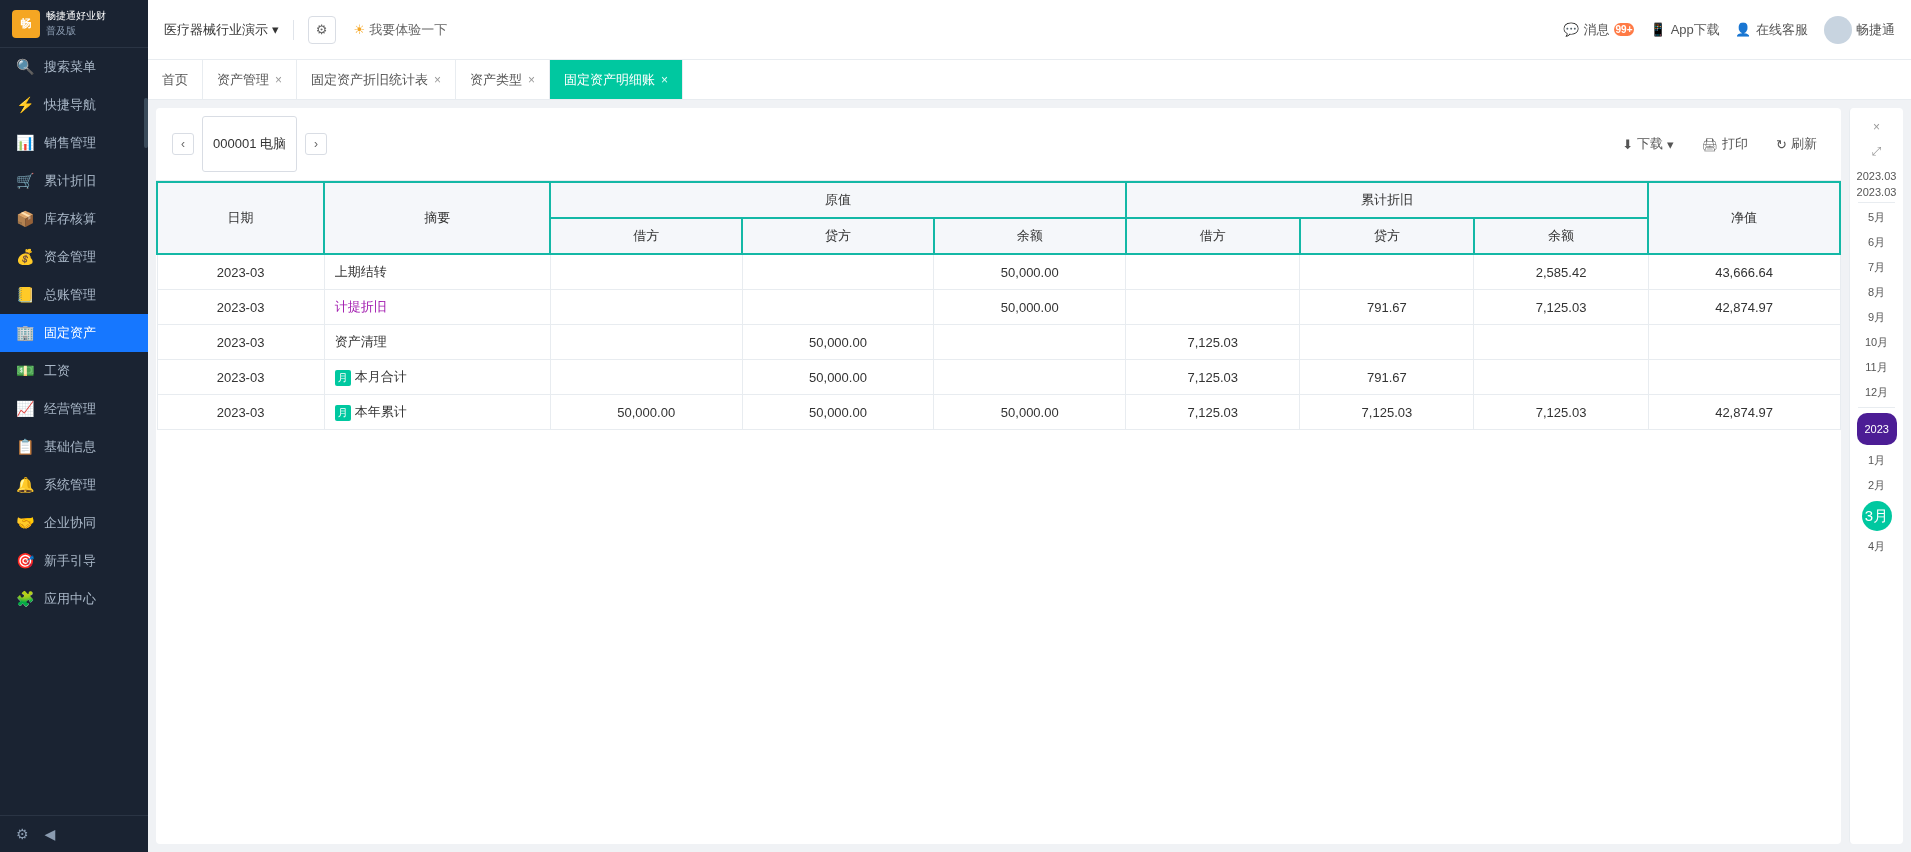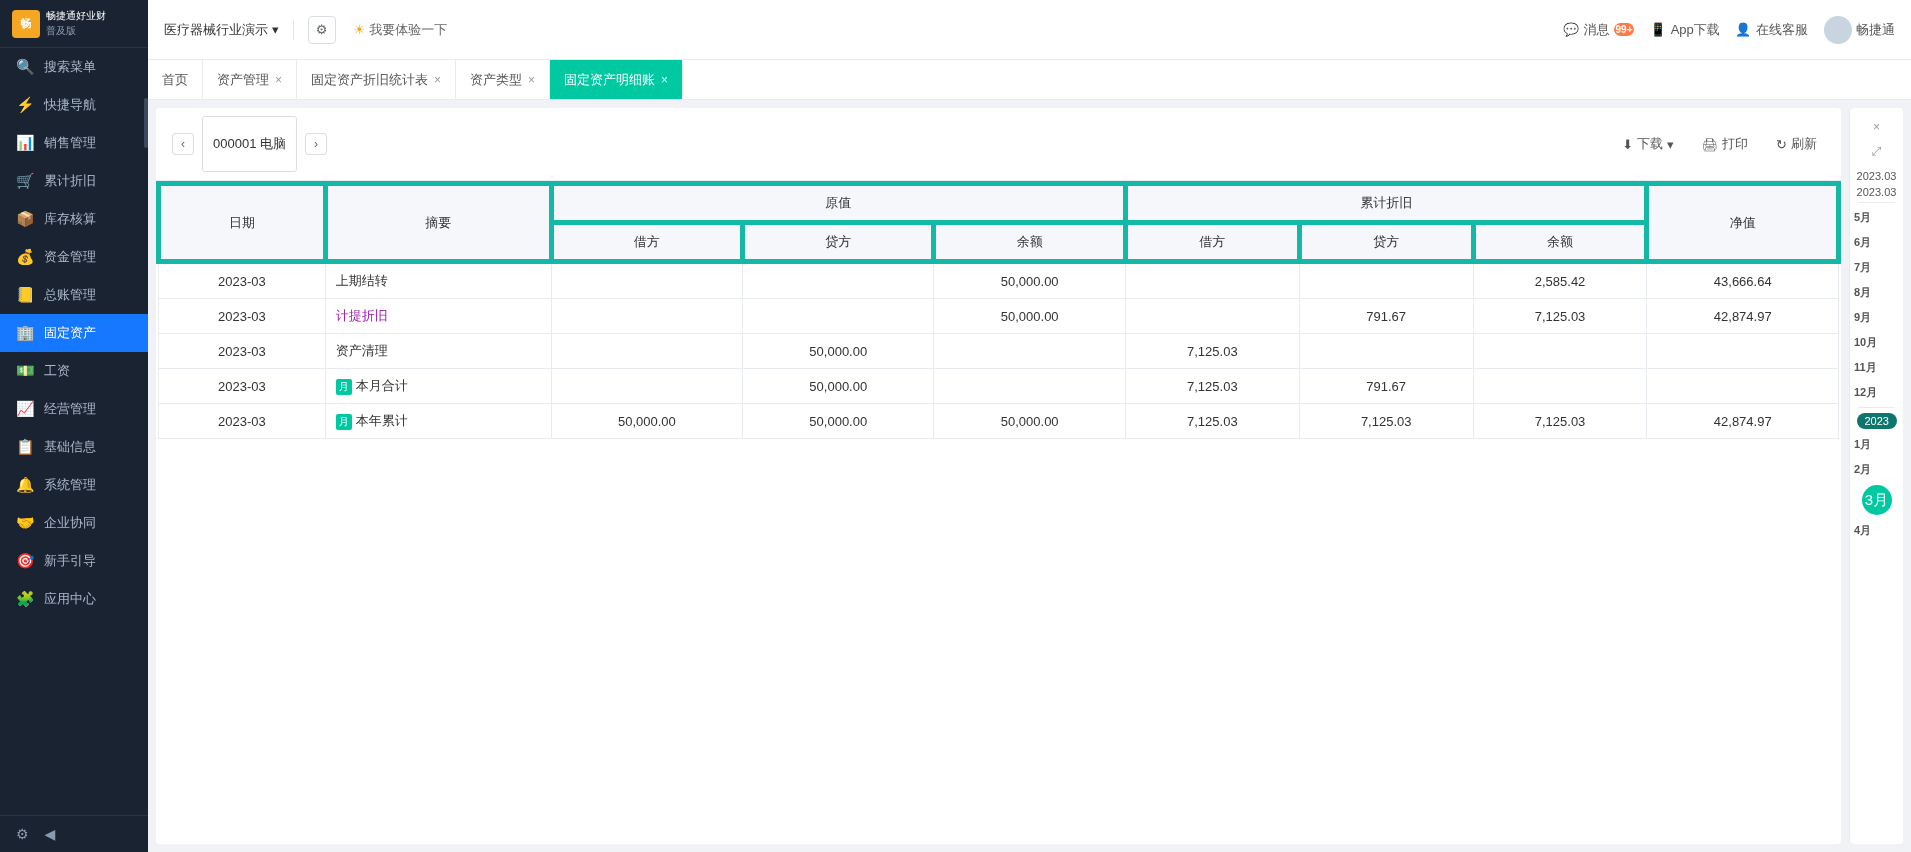--- a/index.html
+++ b/index.html
@@ -206,21 +206,21 @@
       flex: 1;
       overflow: auto;
     }
     table {
       width: 100%;
       border-collapse: collapse;
       font-size: 13px;
     }
     thead tr th {
       background: #f5f7fa;
-      border: 5px solid #14b8a6;
+      border: 2px solid #14b8a6;
       padding: 8px 10px;
       text-align: center;
       color: #333;
       font-weight: 500;
       white-space: nowrap;
     }
     tbody tr td {
       border: 1px solid #e8ecf0;
       padding: 8px 10px;
       color: #333;
@@ -263,25 +263,25 @@
       gap: 2px;
       padding: 4px 0 6px;
     }
     .rs-ctrl-btn {
       width: 22px; height: 22px;
       display: flex; align-items: center; justify-content: center;
       cursor: pointer; color: #999; font-size: 12px;
     }
     .rs-month {
       width: 100%;
+      text-align: center;
       padding: 5px 4px;
       cursor: pointer;
       color: #555;
       font-size: 11px;
-      font-weight: bold;
     }
     .rs-divider { width: 70%; height: 1px; background: #e8ecf0; margin: 2px auto; }
   </style>
 </head>
 <body>
 
 <div class="sidebar">
   <div class="sidebar-logo">
     <div class="sidebar-logo-icon">畅</div>
     <div>
@@ -541,21 +541,21 @@
       <div class="rs-month">6月</div>
       <div class="rs-month">7月</div>
       <div class="rs-month">8月</div>
       <div class="rs-month">9月</div>
       <div class="rs-month">10月</div>
       <div class="rs-month">11月</div>
       <div class="rs-month">12月</div>
 
       <div class="rs-divider"></div>
 
-      <div style="background:#0f766e;color:#fff;border-radius:10px;padding:2px 8px;font-size:11px;text-align:center;margin:3px auto;width:40px;">2023</div>
+      <div style="background:#4c1d95;color:#fff;border-radius:10px;padding:10px 8px;font-size:11px;text-align:center;margin:3px auto;width:40px;">2023</div>
 
       <div class="rs-month">1月</div>
       <div class="rs-month">2月</div>
       <div style="background:#00c8a0;color:#fff;border-radius:50%;width:30px;height:30px;display:flex;align-items:center;justify-content:center;margin:3px auto;font-size:15px;cursor:pointer;">3月</div>
       <div class="rs-month">4月</div>
     </div>
 
   </div>
 </div>
 

